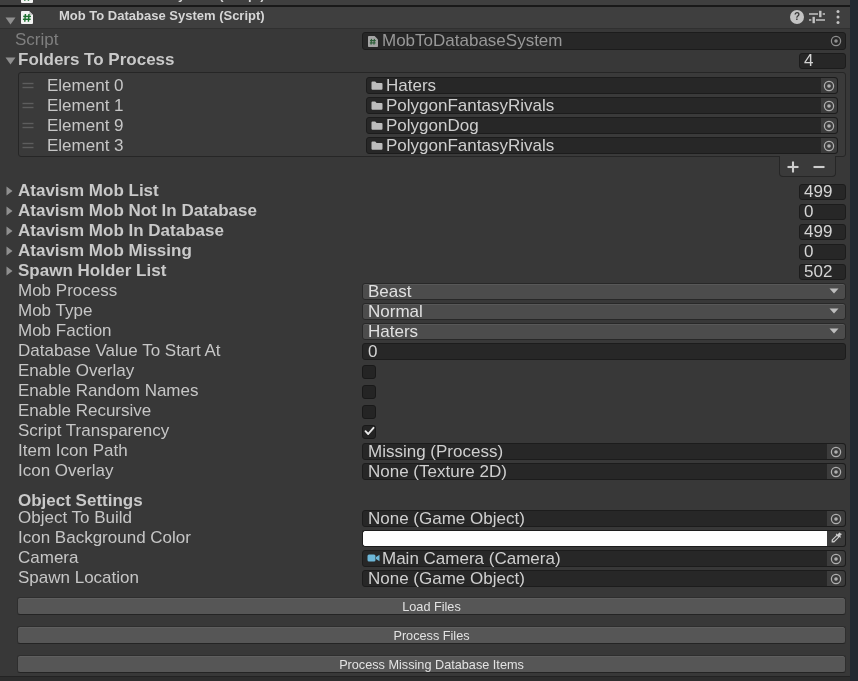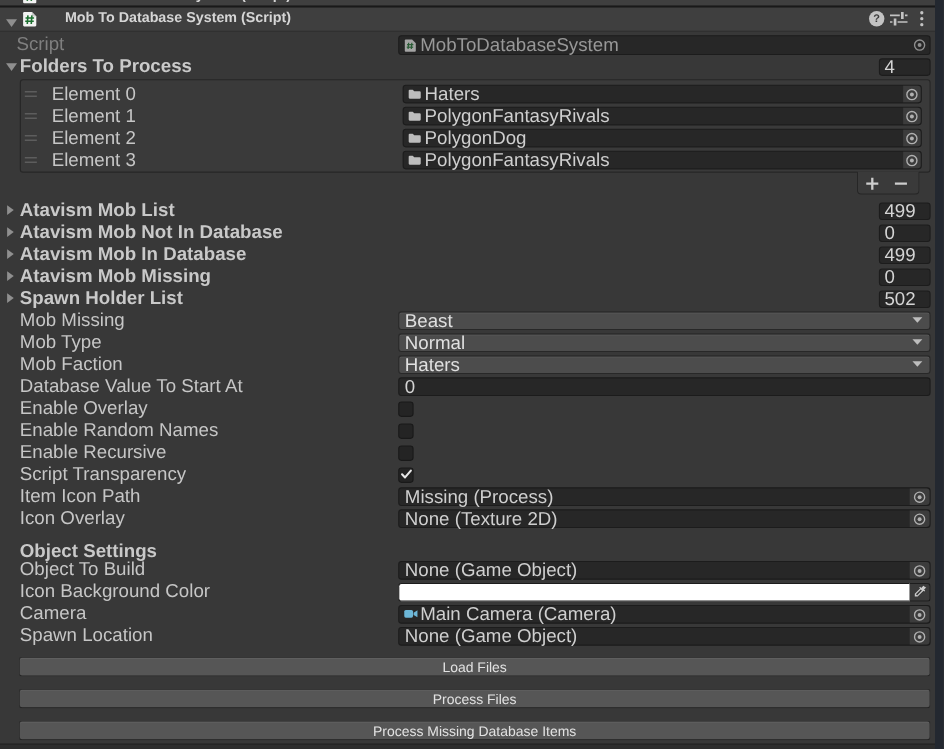--- a/index.html
+++ b/index.html
@@ -126,21 +126,21 @@
 <svg style="position:absolute;left:371px;top:100px" width="12" height="11" viewBox="0 0 12 11">
     <path d="M0.5 2.5 Q0.5 1.5 1.5 1.5 H4.2 L5.6 3 H10.5 Q11.5 3 11.5 4 V8.7 Q11.5 9.7 10.5 9.7 H1.5 Q0.5 9.7 0.5 8.7 Z" fill="#bdbdbd"></path>
   </svg>
 <div class="lbl" style="left:386px;top:99.0px;color:#cfcfcf">PolygonFantasyRivals</div>
 <svg style="position:absolute;left:22px;top:122px" width="12" height="7" viewBox="0 0 12 7">
     <g stroke="#5d5d5d" stroke-width="1.4">
       <line x1="0.5" y1="1.5" x2="11.5" y2="1.5"></line>
       <line x1="0.5" y1="5.5" x2="11.5" y2="5.5"></line>
     </g>
   </svg>
-<div class="lbl" style="left:47px;top:119.0px">Element 2</div>
+<div class="lbl" style="left:47px;top:119.0px">Element 9</div>
 <div class="fld" style="left:366px;top:117.0px;width:472px;height:17px"></div>
 <div class="pick" style="left:821px;top:118.0px;width:16px;height:15px"></div>
 <svg style="position:absolute;left:823px;top:119.5px" width="12" height="12" viewBox="0 0 12 12">
     <circle cx="6" cy="6" r="4.6" fill="none" stroke="#b0b0b0" stroke-width="1.25"></circle>
     <circle cx="6" cy="6" r="1.8" fill="#b0b0b0"></circle>
   </svg>
 <svg style="position:absolute;left:371px;top:120px" width="12" height="11" viewBox="0 0 12 11">
     <path d="M0.5 2.5 Q0.5 1.5 1.5 1.5 H4.2 L5.6 3 H10.5 Q11.5 3 11.5 4 V8.7 Q11.5 9.7 10.5 9.7 H1.5 Q0.5 9.7 0.5 8.7 Z" fill="#bdbdbd"></path>
   </svg>
 <div class="lbl" style="left:386px;top:119.0px;color:#cfcfcf">PolygonDog</div>
@@ -196,21 +196,21 @@
   </svg>
 <div class="lbl bold" style="left:18px;top:243.5px">Atavism Mob Missing</div>
 <div class="fld" style="left:799px;top:243.5px;width:47px;height:16px"></div>
 <div class="lbl" style="left:804px;top:245.0px;color:#d4d4d4">0</div>
 <svg style="position:absolute;left:6px;top:266px" width="7" height="10" viewBox="0 0 7 10">
     <path d="M0.5 0.5 L6.5 5 L0.5 9.5 Z" fill="#8f8f8f"></path>
   </svg>
 <div class="lbl bold" style="left:18px;top:263.5px">Spawn Holder List</div>
 <div class="fld" style="left:799px;top:263.5px;width:47px;height:16px"></div>
 <div class="lbl" style="left:804px;top:265.0px;color:#d4d4d4">502</div>
-<div class="lbl" style="left:18px;top:283.5px">Mob Missing</div>
+<div class="lbl" style="left:18px;top:283.5px">Mob Process</div>
 <div class="drop" style="left:362px;top:283.0px;width:484px;height:17px"></div>
 <div class="lbl" style="left:368px;top:285.0px;color:#e0e0e0">Beast</div>
 <svg style="position:absolute;left:829px;top:288px" width="10" height="6" viewBox="0 0 10 6">
     <path d="M0.5 0.5 H9.5 L5 5.5 Z" fill="#bdbdbd"></path>
   </svg>
 <div class="lbl" style="left:18px;top:303.5px">Mob Type</div>
 <div class="drop" style="left:362px;top:303.0px;width:484px;height:17px"></div>
 <div class="lbl" style="left:368px;top:305.0px;color:#e0e0e0">Normal</div>
 <svg style="position:absolute;left:829px;top:308px" width="10" height="6" viewBox="0 0 10 6">
     <path d="M0.5 0.5 H9.5 L5 5.5 Z" fill="#bdbdbd"></path>

